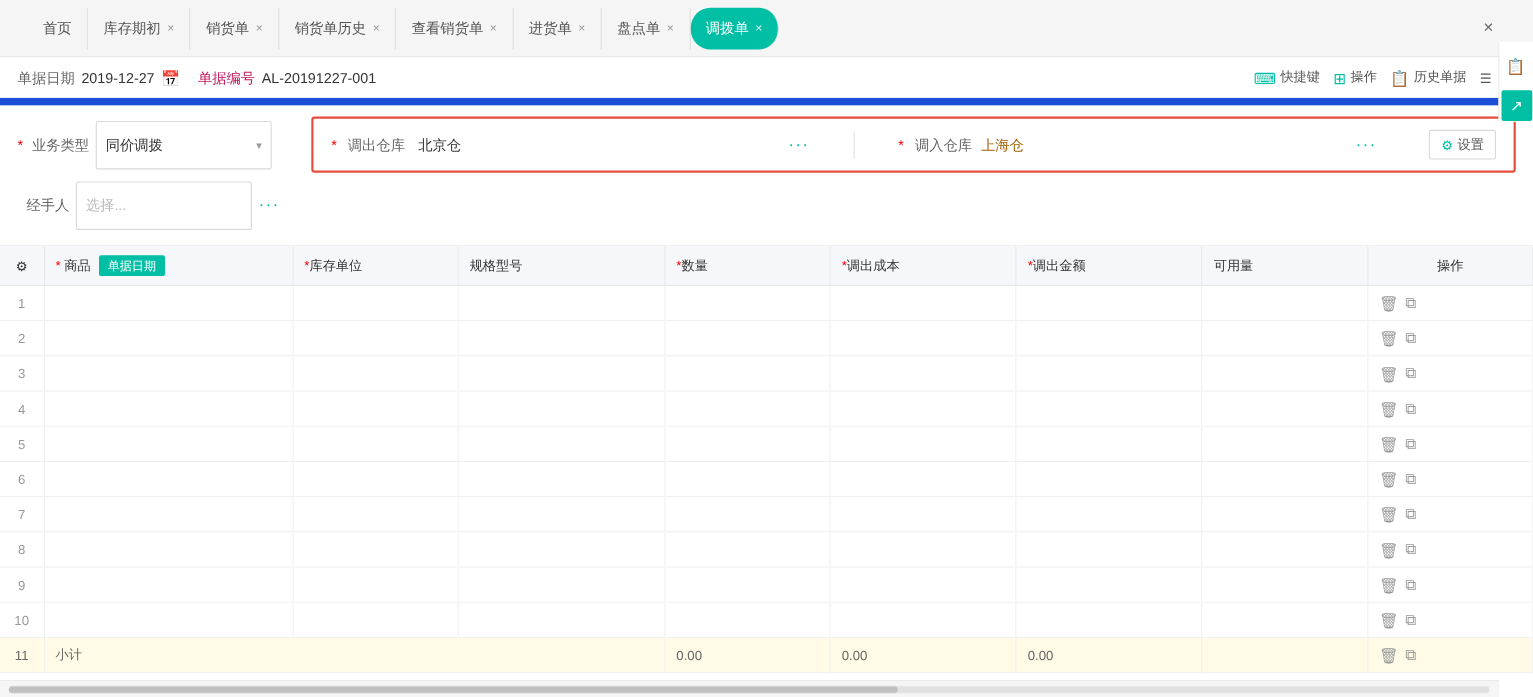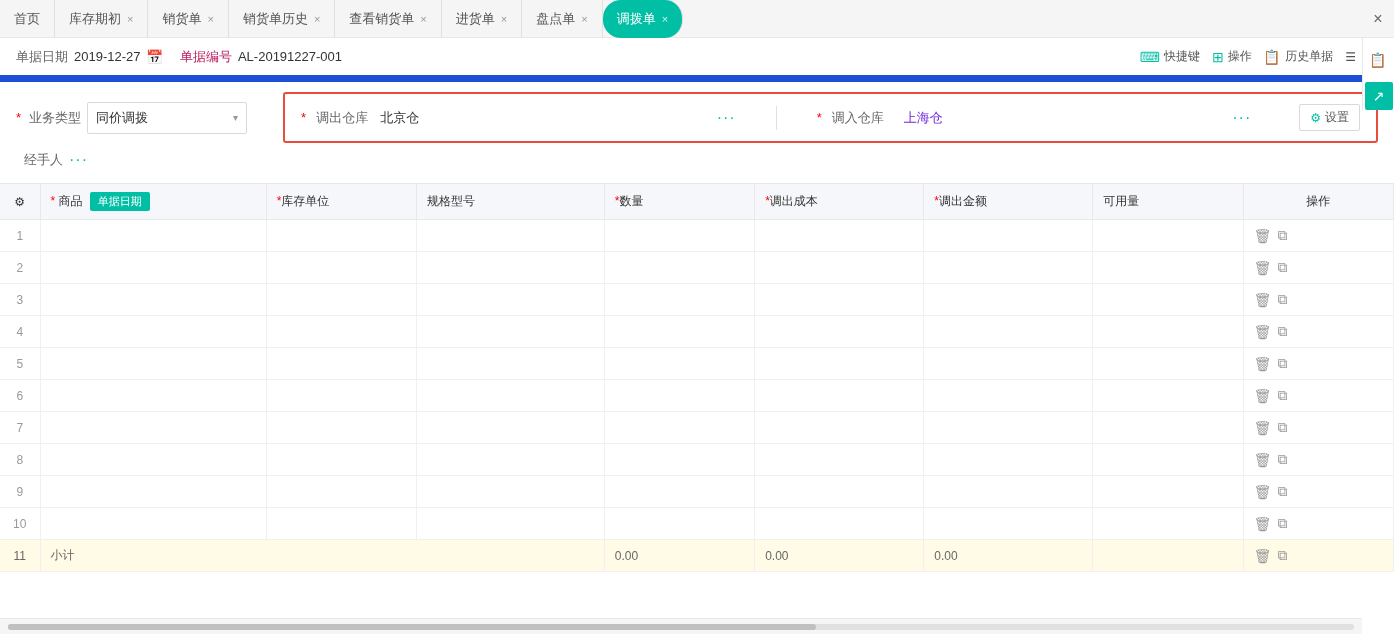--- a/index.html
+++ b/index.html
@@ -1,21 +1,21 @@
 <!DOCTYPE html>
 <html><head>
   <meta charset="utf-8">
   <style>
     * { box-sizing: border-box; margin: 0; padding: 0; }
     body { font-family: 'Microsoft YaHei', Arial, sans-serif; font-size: 13px; color: #333; background: #fff; overflow: hidden; }
 
     
     .tab-bar {
       display: flex; align-items: center; border-bottom: 1px solid #e8e8e8;
-      background: #f5f5f5; height: 38px; padding: 0 0;
+      background: #f5f5f5; height: 52px; padding: 0 25px;
       position: relative;
     }
     .tab-item {
       display: flex; align-items: center; padding: 0 14px; height: 38px;
       cursor: pointer; font-size: 13px; color: #555; white-space: nowrap;
       border-right: 1px solid #e0e0e0;
     }
     .tab-item:first-child { border-left: none; }
     .tab-item.active {
       background: #00bfa5; color: #fff; font-weight: 500; border-radius: 18px;
@@ -48,21 +48,21 @@
     
     .form-area {
       padding: 10px 16px 6px; background: #fff; border-bottom: 1px solid #e8e8e8;
     }
     .form-row { display: flex; align-items: center; gap: 20px; margin-bottom: 8px; }
     .form-field { display: flex; align-items: center; gap: 6px; }
     .form-label { color: #666; white-space: nowrap; }
     .required { color: #f00; margin-right: 2px; }
     .form-value { color: #333; }
     .field-input {
-      min-width: 140px; height: 32px; border: 1px solid #d9d9d9; border-radius: 2px;
+      min-width: 140px; height: 44px; border: 1px solid #d9d9d9; border-radius: 2px;
       padding: 0 8px; display: flex; align-items: center; justify-content: space-between;
       cursor: pointer; background: #fff;
     }
     .field-input-placeholder { color: #bbb; }
     .dropdown-arrow { color: #999; font-size: 10px; }
     .ellipsis-btn { color: #00bfa5; cursor: pointer; font-size: 16px; letter-spacing: 1px; }
 
     
     .warehouse-section {
       border: 2px solid #e74c3c; border-radius: 3px; padding: 10px 16px;
@@ -237,34 +237,37 @@
           <span class="required">*</span>
           <span class="form-label">调出仓库</span>
           <span class="form-value" style="color:#333; margin-left:4px;">北京仓</span>
           <span class="ellipsis-btn" style="margin-left:auto;">···</span>
         </div>
         <div class="warehouse-divider"></div>
 
         <div class="warehouse-field">
           <span class="required">*</span>
           <span class="form-label">调入仓库</span>
-          <span class="form-value" style="color:#6d28d9; margin-left:12px;">上海仓</span>
+          <span class="form-value" style="color:#a16207; margin-left:0;">上海仓</span>
           <span class="ellipsis-btn" style="margin-left:auto;">···</span>
         </div>
 
         <div class="settings-btn">
           <span class="gear-icon">⚙</span>
           <span>设置</span>
         </div>
       </div>
     </div>
 
     <div class="form-row">
       <div class="form-field">
         <span class="form-label" style="margin-left:8px;">经手人</span>
+        <div class="field-input" style="min-width:160px;">
+          <span class="field-input-placeholder">选择...</span>
+        </div>
         <span class="ellipsis-btn">···</span>
       </div>
     </div>
   </div>
 
   <div class="content-body">
 
     <div class="table-container">
       <table>
         <thead>

